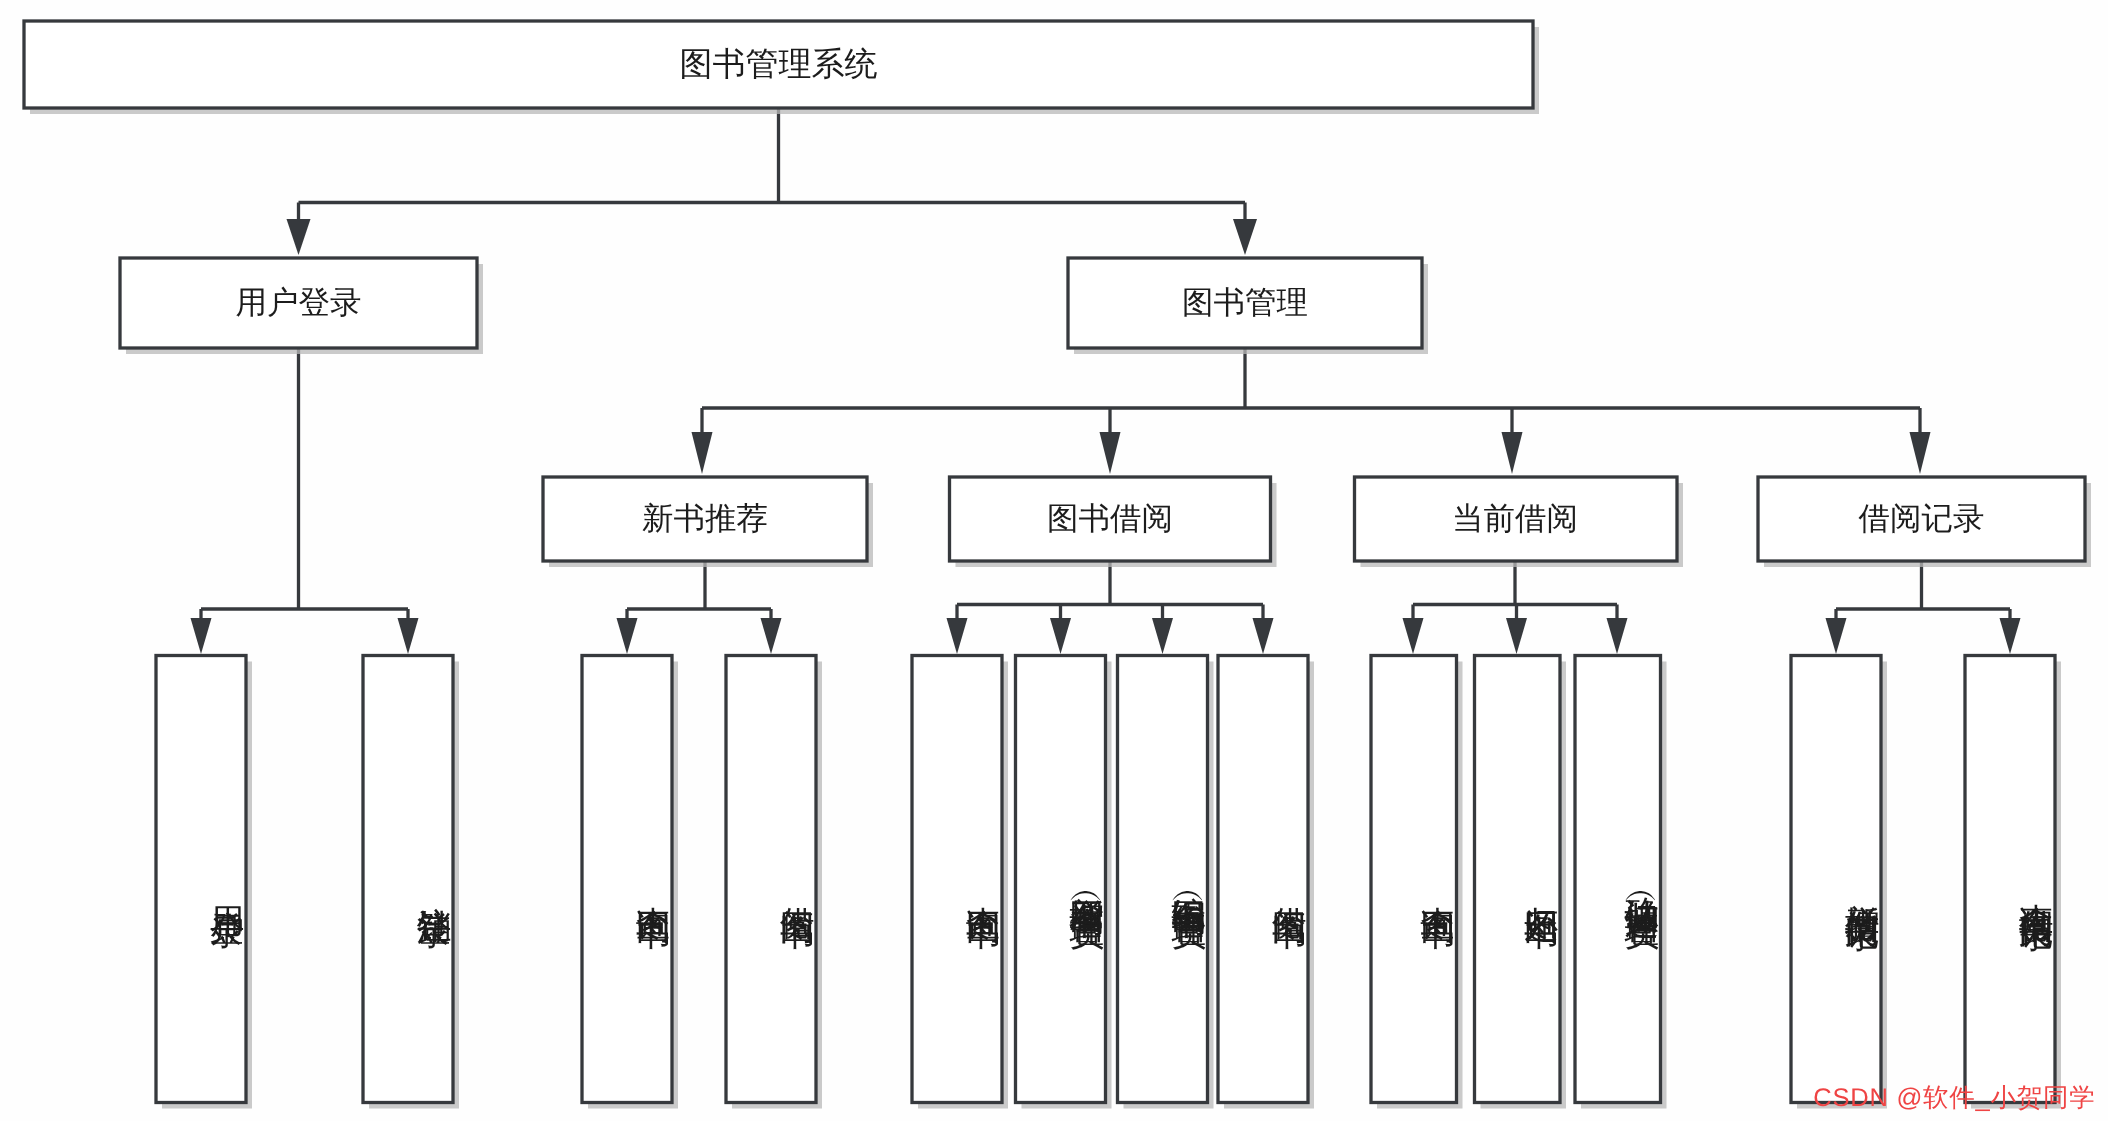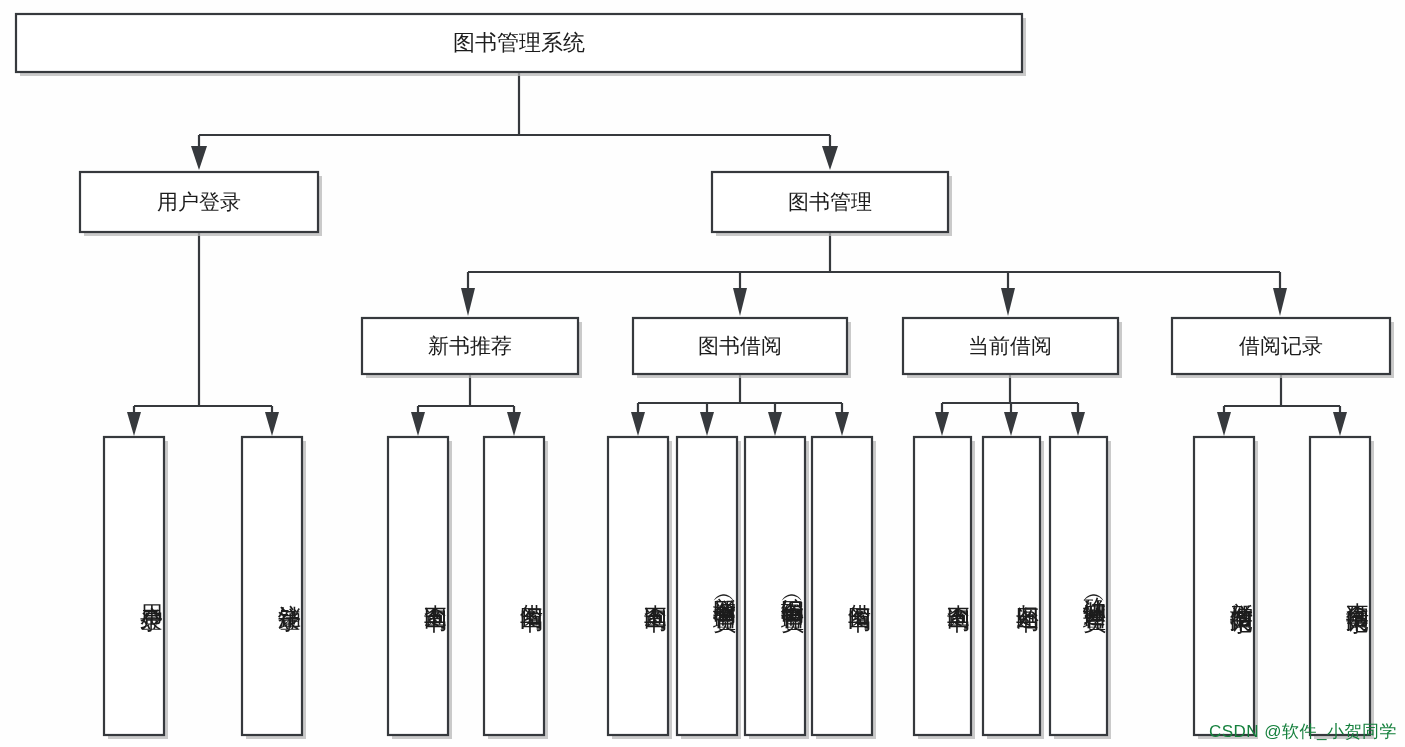--- a/index.html
+++ b/index.html
@@ -74,21 +74,21 @@
     align-items: flex-start;
     justify-content: center;
     pointer-events: none;
   }
   .watermark {
     position: absolute;
     right: 8px;
     bottom: 4px;
     font-family: "Liberation Sans", "DejaVu Sans", sans-serif;
     font-size: 17px;
-    color: #15803d;
+    color: #ef4444;
     white-space: nowrap;
     letter-spacing: 0.5px;
   }
 </style>
 </head>
 <body>
 
 <div id="diagram-root">
 
   <svg class="diagram" viewBox="0 0 1405 747" xmlns="http://www.w3.org/2000/svg">

